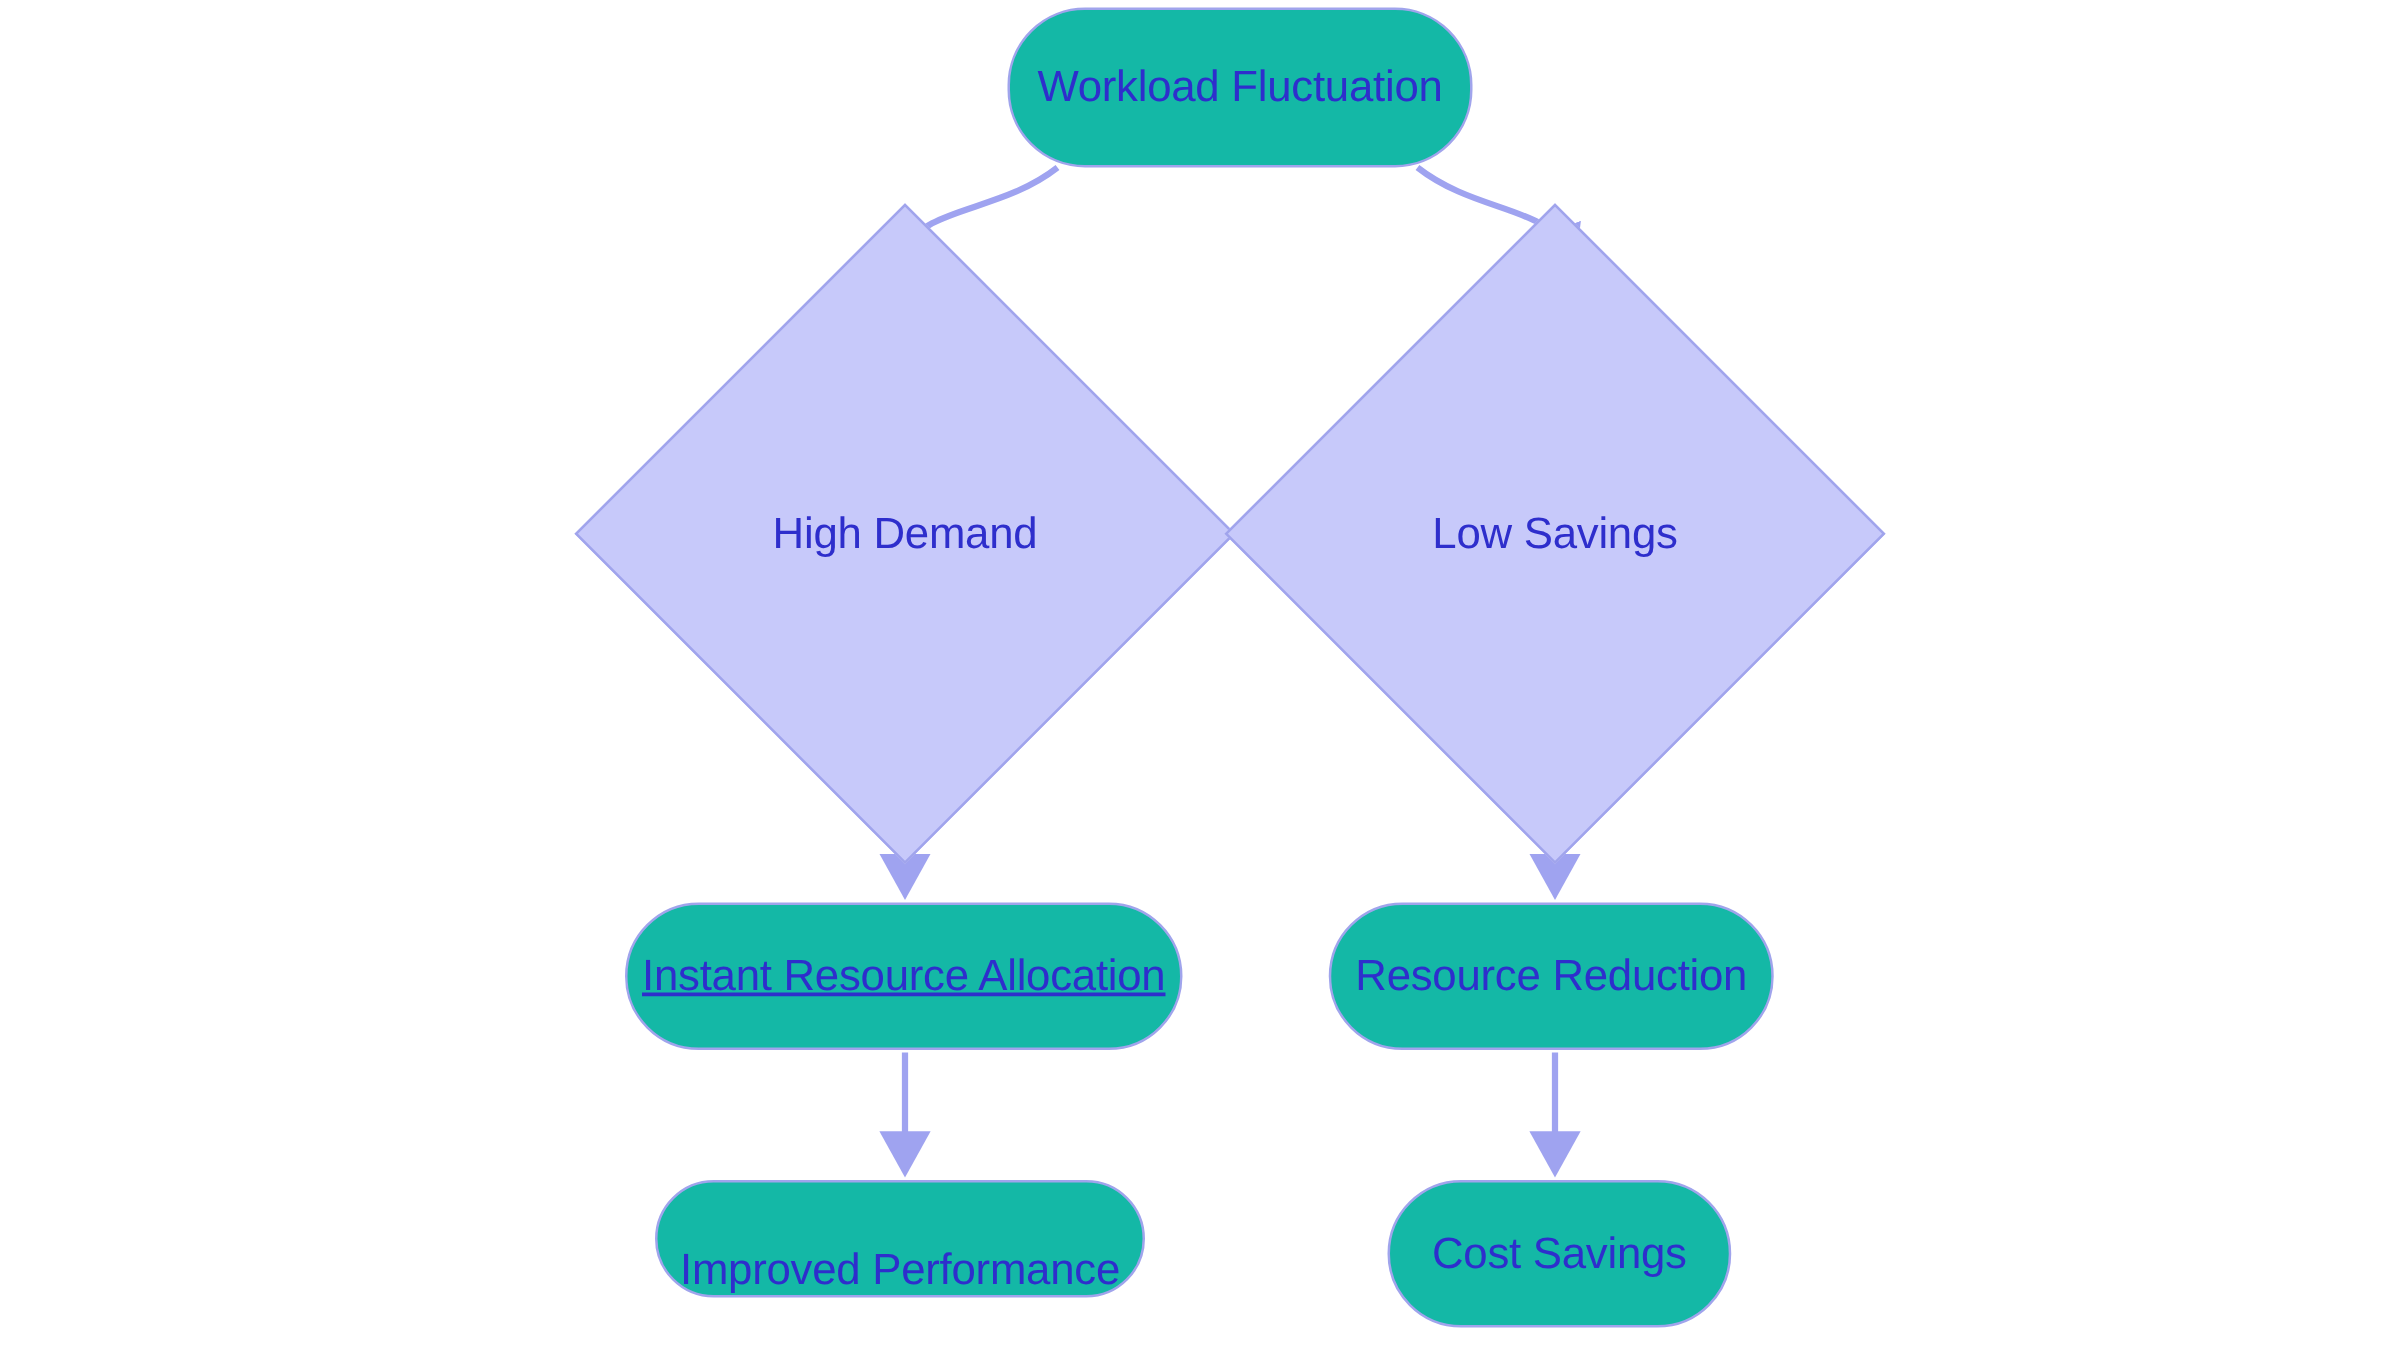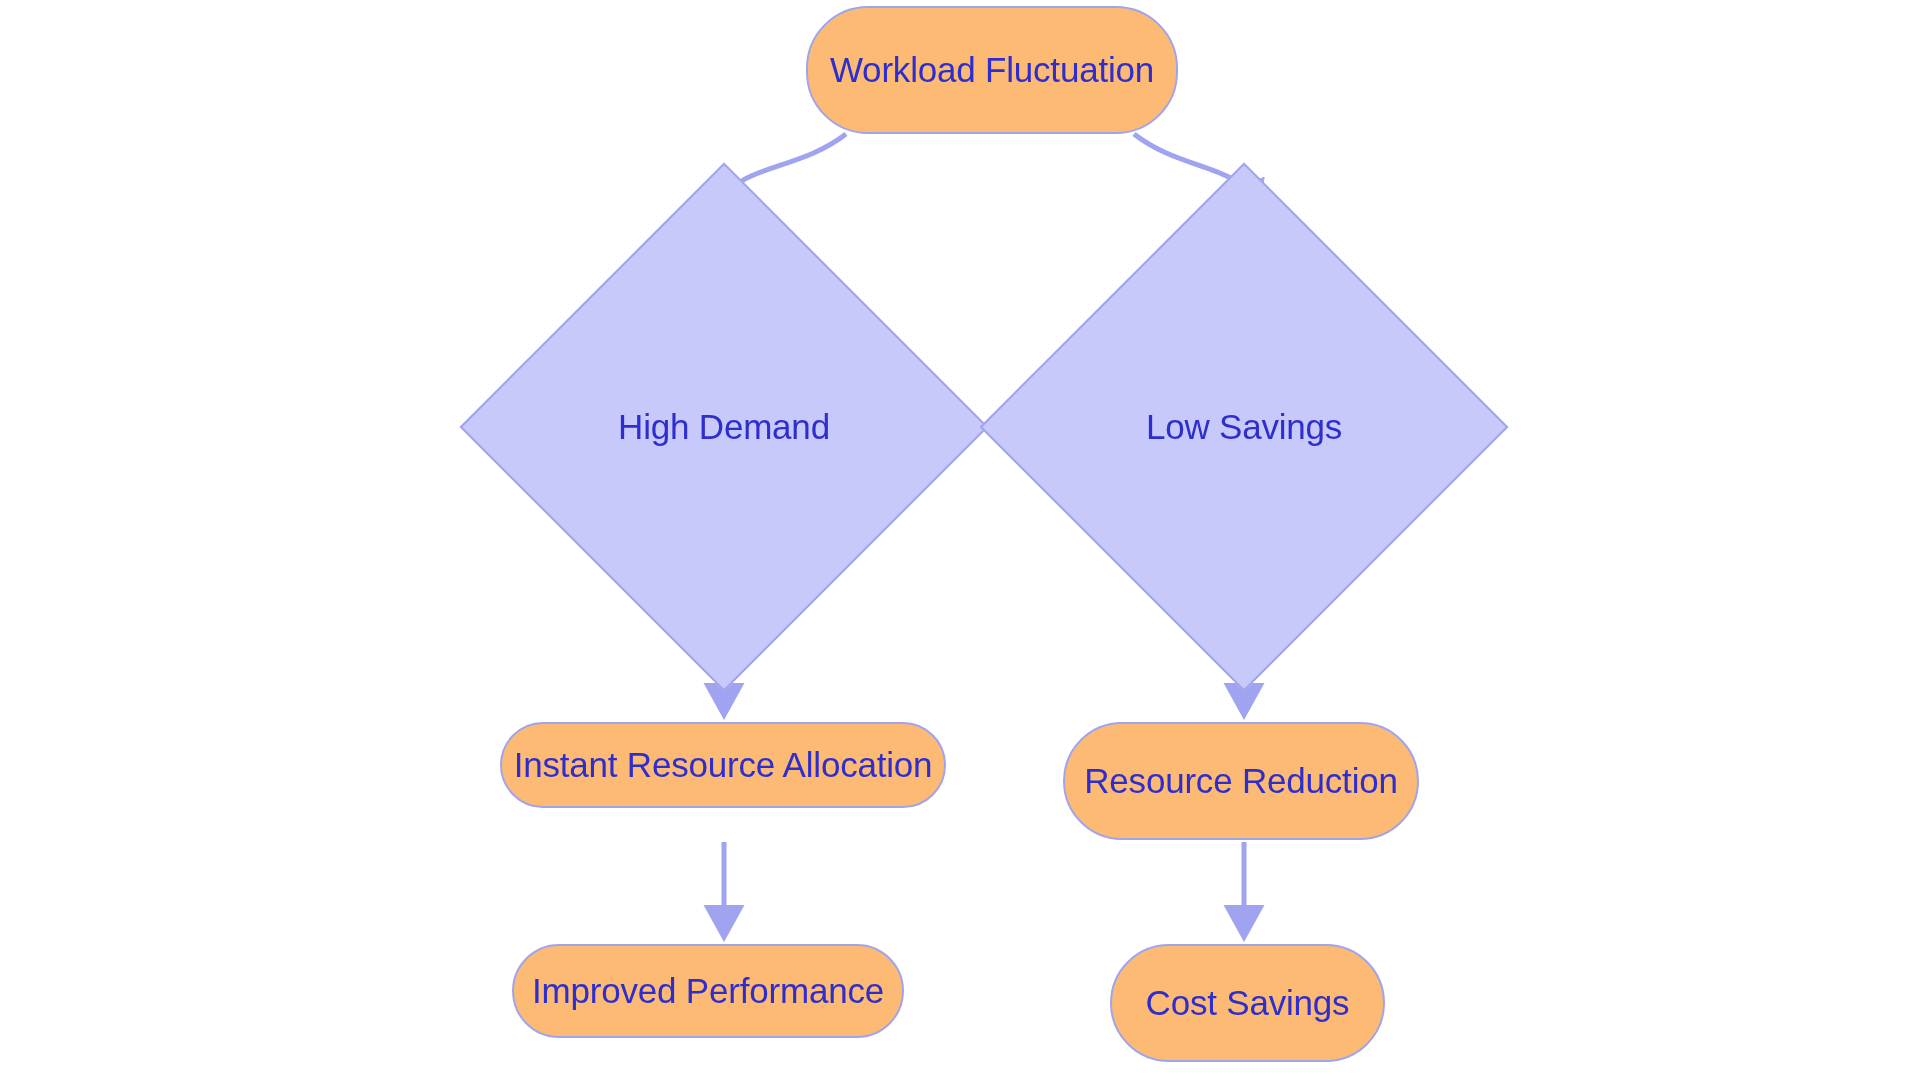--- a/index.html
+++ b/index.html
@@ -37,21 +37,21 @@
     text-align: center;
     color: #2e2ecc;
     font-family: "Liberation Sans", sans-serif;
     font-size: 35px;
     font-weight: 400;
     letter-spacing: -0.2px;
     line-height: 1.15;
     white-space: nowrap;
   }
   .node.pill {
-    background: #fdba74;
+    background: #14b8a6;
     border: 2px solid #a0a4ec;
     border-radius: 62px;
   }
   .node.diamond {
     background: transparent;
     border: none;
   }
   .diamond-shape {
     position: absolute;
     left: 0;
@@ -69,23 +69,23 @@
   }
   .node-label {
     position: relative;
     z-index: 2;
     padding: 0 14px;
   }
   
   #node-root       { left: 806px;  top: 6px;   width: 372px; height: 128px; }
   #node-high       { left: 537px;  top: 240px; width: 374px; height: 374px; }
   #node-low        { left: 1057px; top: 240px; width: 374px; height: 374px; }
-  #node-alloc      { left: 500px;  top: 722px; width: 446px; height: 86px; }
+  #node-alloc      { left: 500px;  top: 722px; width: 446px; height: 118px; text-decoration: underline; }
   #node-reduce     { left: 1063px; top: 722px; width: 356px; height: 118px; text-align: center; }
-  #node-perf       { left: 512px;  top: 944px; width: 392px; height: 94px; }
+  #node-perf       { left: 524px;  top: 944px; width: 392px; height: 94px; align-items: flex-end; }
   #node-cost       { left: 1110px; top: 944px; width: 275px; height: 118px; }
 </style>
 </head>
 <body>
 
 <div id="canvas">
 
   <svg id="edges" viewBox="0 0 1920 1083" width="1920" height="1083" xmlns="http://www.w3.org/2000/svg">
     <defs>
       <marker id="arrowhead" markerWidth="9" markerHeight="9" refX="3.4" refY="4.5" orient="auto" markerUnits="strokeWidth">

